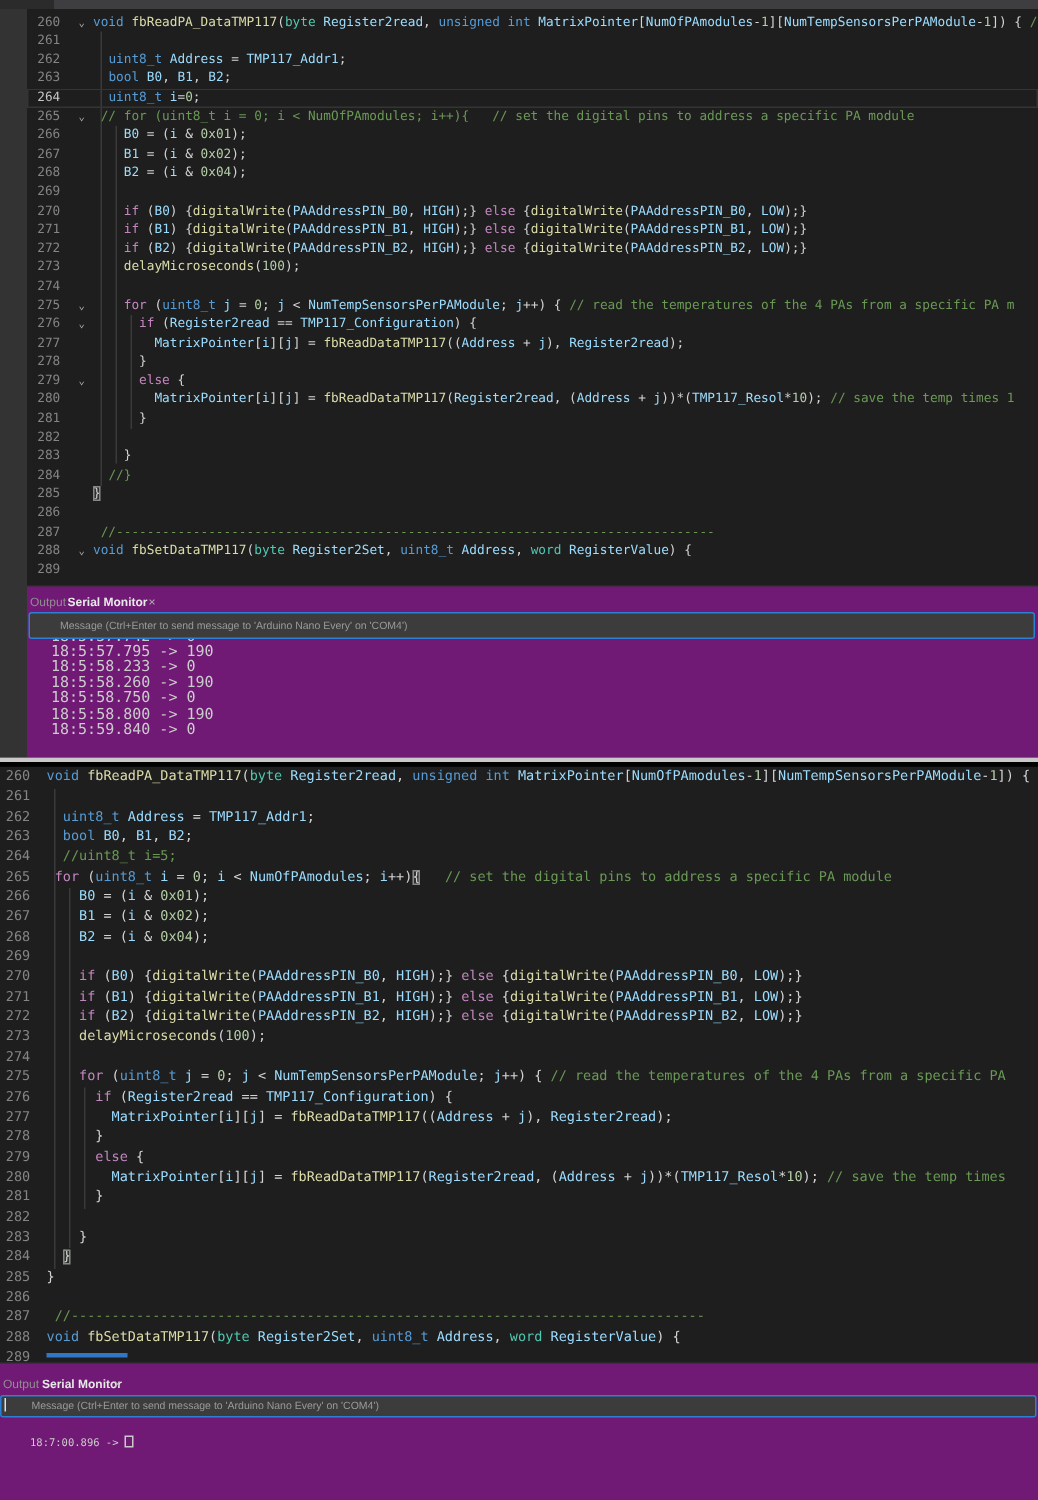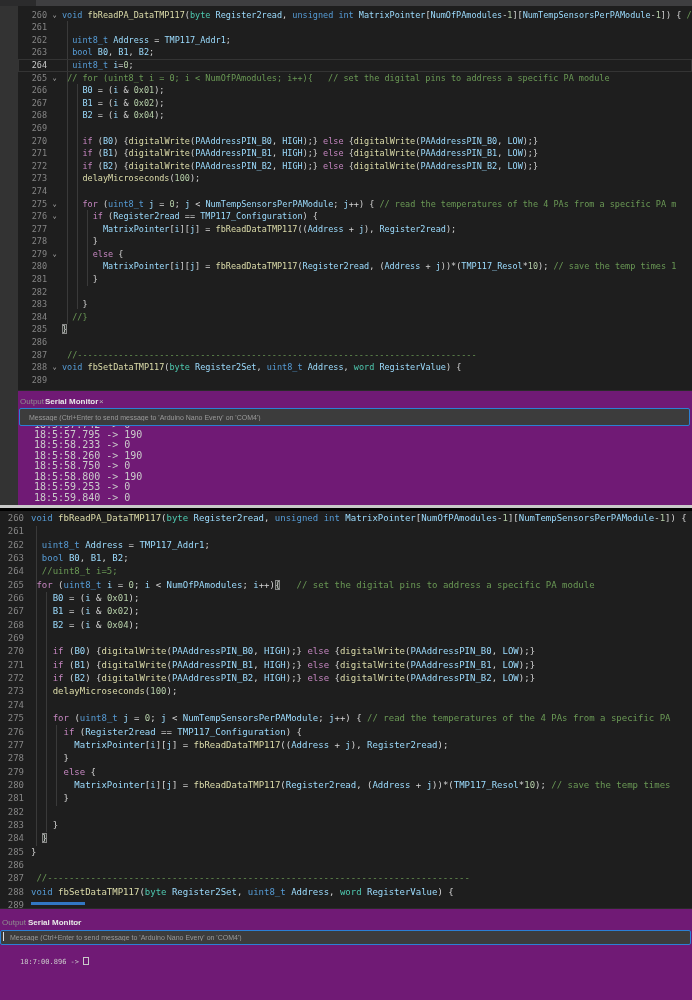--- a/index.html
+++ b/index.html
@@ -17,21 +17,21 @@
   
   .editor{position:absolute;background:#1e1e1e;overflow:hidden;}
   #editor-top{left:18px;top:6px;width:674px;height:384px;}
   #editor-bottom{left:0;top:0;width:692px;height:397px;}
   .rows{position:absolute;left:0;right:0;}
   #rows-top{top:2.6px;}
   #rows-bottom{top:1px;}
   .cl{display:flex;white-space:pre;align-items:stretch;}
   #editor-top .cl{height:12.6px;line-height:12.6px;font-size:8.5px;}
   #editor-bottom .cl{height:13.35px;line-height:13.35px;font-size:9px;}
-  .ln{color:#858585;text-align:right;flex:none;}
+  .ln{color:#858585;text-align:center;flex:none;}
   #editor-top .ln{width:29px;}
   #editor-bottom .ln{width:24px;}
   .fold{color:#b5b5b5;text-align:center;flex:none;font-size:7px;}
   #editor-top .fold{width:15px;}
   #editor-bottom .fold{width:7px;}
   .code{flex:1;overflow:hidden;color:#d4d4d4;}
   .cur{box-shadow:inset 0 0 0 1px #343434;}
   .cur .ln{color:#c6c6c6;}
   .tk-k{color:#569cd6}.tk-c{color:#c586c0}.tk-f{color:#dcdcaa}.tk-t{color:#4ec9b0}
   .tk-v{color:#9cdcfe}.tk-n{color:#b5cea8}.tk-m{color:#6a9955}.tk-p{color:#d4d4d4}
@@ -47,21 +47,21 @@
   .tab-output{position:absolute;color:#8f8f8f;font-size:8px;}
   .tab-serial{position:absolute;color:#e8e8e8;font-weight:bold;font-size:8px;}
   .tab-close{position:absolute;color:#b4b4b4;font-size:8px;}
   #panel-top .tab-output{left:2px;top:3px;}
   #panel-top .tab-serial{left:27px;top:3px;}
   #panel-top .tab-close{left:81px;top:3px;}
   #panel-bottom .tab-output{left:2px;top:6px;}
   #panel-bottom .tab-serial{left:28px;top:6px;}
   #panel-bottom .tab-close{left:76px;top:6px;}
   .msginput{position:absolute;background:#3c3c3c;border:1px solid #2b80d4;border-radius:2px;
-            font-family:"Liberation Sans",sans-serif;color:#bbbbbb;padding:0 9px;outline:none;z-index:2;}
+            font-family:"Liberation Sans",sans-serif;color:#bbbbbb;padding:0 20px;outline:none;z-index:2;}
   .msginput::placeholder{color:#9a9a9a;}
   #input-top{left:1px;right:2px;top:17px;height:16px;font-size:7px;}
   #input-bottom{left:0;right:1px;top:21px;height:13px;font-size:7px;}
   .serialout{position:absolute;left:0;right:0;color:#cbcbcb;z-index:1;}
   #out-top{top:28.6px;}
   #out-top .so{height:10.45px;line-height:10.45px;font-size:10px;padding-left:16px;white-space:pre;}
   #out-bottom{top:48px;padding-left:20px;}
   #out-bottom .so{height:9px;line-height:9px;font-size:7px;padding-left:0;white-space:pre;}
   .charbox{display:inline-block;width:4px;height:6px;border:1px solid #c9c9c9;vertical-align:-1px;}
   .caret{position:absolute;width:1px;height:9px;background:#e0e0e0;z-index:3;}
@@ -122,21 +122,20 @@
         <span class="tab-close">×</span>
       </div>
       <input class="msginput" id="input-top" readonly="" placeholder="Message (Ctrl+Enter to send message to 'Arduino Nano Every' on 'COM4')" style="">
       <div class="serialout" id="out-top">
           <div class="so">18:5:57.742 -&gt; 0</div>
           <div class="so">18:5:57.795 -&gt; 190</div>
           <div class="so">18:5:58.233 -&gt; 0</div>
           <div class="so">18:5:58.260 -&gt; 190</div>
           <div class="so">18:5:58.750 -&gt; 0</div>
           <div class="so">18:5:58.800 -&gt; 190</div>
-          <div class="so">18:5:59.253 -&gt; 0</div>
           <div class="so">18:5:59.840 -&gt; 0</div>
         </div>
     </div>
   </div>
 
   <div id="separator"></div>
 
   <div class="shot" id="shot-bottom">
     <div class="editor" id="editor-bottom">
       <div class="guide" style="left:35.5px;top:14.5px;height:320px;"></div>

